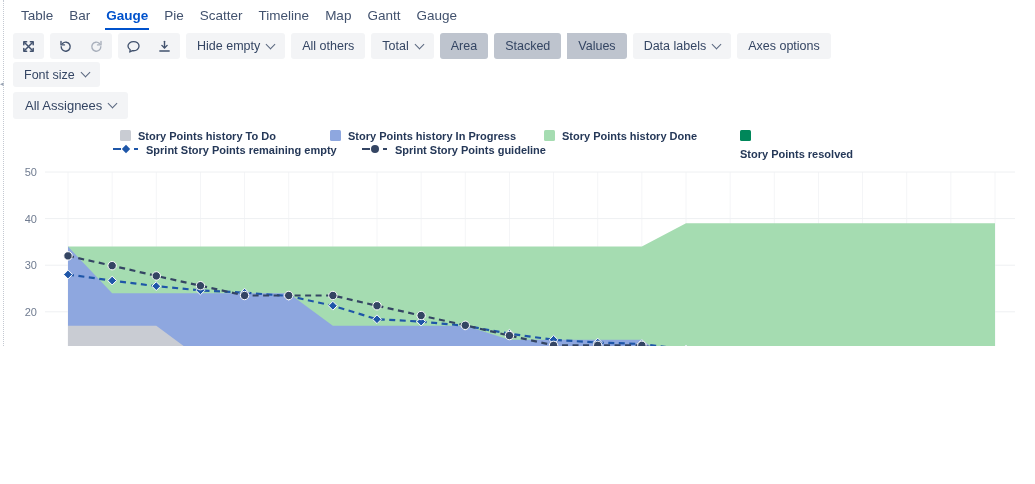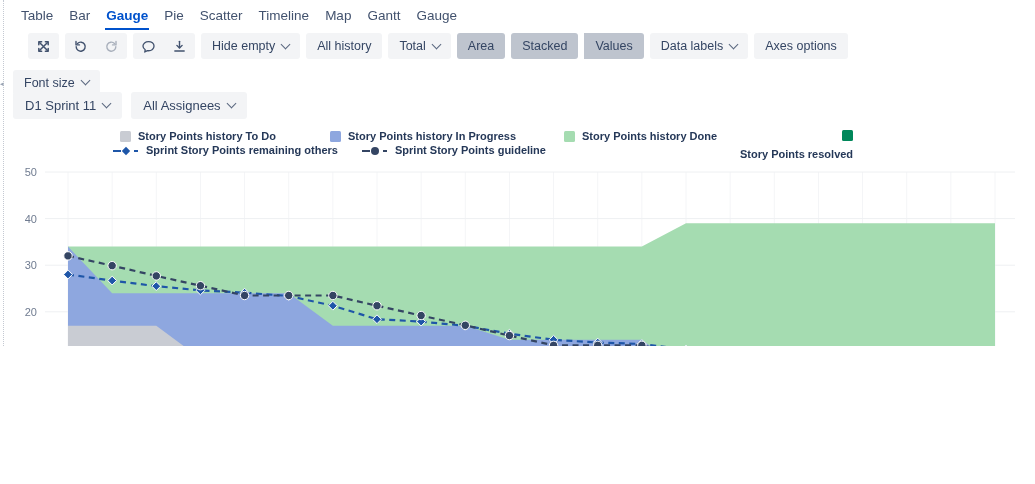--- a/index.html
+++ b/index.html
@@ -12,44 +12,44 @@
        border-left:1px dotted #C4C9D2;}
   .gutter-arrow{position:absolute;top:80px;left:0;font-size:7px;color:#99A3B3;line-height:1;}
 
   
   .tabs{position:absolute;left:20px;top:0;height:30px;display:flex;gap:14px;}
   .tab{display:flex;align-items:center;padding:2px 1px 0 1px;font-size:13.5px;
        color:var(--tab_text);border-bottom:2px solid transparent;cursor:pointer;white-space:nowrap;}
   .tab.active{color:var(--accent);border-bottom-color:var(--accent);font-weight:700;}
 
   
-  .toolbar{position:absolute;left:28px;top:33px;right:8px;height:26px;display:flex;
+  .toolbar{position:absolute;left:13px;top:33px;right:8px;height:26px;display:flex;
        align-items:center;gap:6px;}
   .igroup{display:flex;background:var(--button_bg);border-radius:3px;height:26px;flex:none;}
   .icon-btn{width:31px;height:26px;display:flex;align-items:center;justify-content:center;cursor:pointer;color:var(--icon);}
   .icon-btn.disabled{color:var(--icon_disabled);}
   .btn{height:26px;display:inline-flex;align-items:center;gap:7px;padding:0 11px;
        background:var(--button_bg);border-radius:3px;font-size:12.5px;color:var(--button_text);
        cursor:pointer;white-space:nowrap;border:none;flex:none;}
   .btn.selected{background:var(--button_selected_bg);}
   .btn-group{display:flex;flex:none;}
   .btn-group .btn{border-radius:0;}
   .btn-group .btn:first-child{border-radius:3px 0 0 3px;}
   .btn-group .btn:last-child{border-radius:0 3px 3px 0;}
   .chev{display:inline-block;width:6px;height:6px;border-right:1.6px solid currentColor;
        border-bottom:1.6px solid currentColor;transform:rotate(45deg);margin-top:-4px;opacity:.8;flex:none;}
 
   
-  .row-fontsize{position:absolute;left:13px;top:62px;display:flex;margin-top:8px;}
+  .row-fontsize{position:absolute;left:13px;top:62px;display:flex;}
   .row-fontsize .btn{height:25px;}
   .row-filters{position:absolute;left:13px;top:92px;display:flex;gap:9px;}
   .row-filters .btn{height:27px;font-size:13px;padding:0 12px;}
 
   
-  .legend-item{position:absolute;display:flex;align-items:flex-end;gap:7px;font-size:11px;
+  .legend-item{position:absolute;display:flex;align-items:flex-start;gap:7px;font-size:11px;
        font-weight:700;color:var(--legend_text);white-space:nowrap;cursor:pointer;}
   .swatch{width:11px;height:11px;border-radius:1.5px;background:currentColor;flex:none;}
   .lmarker{flex:none;display:block;}
 
   
   #chart-svg{position:absolute;left:0;top:160px;}
   #chart-svg text{font-family:"Liberation Sans",sans-serif;}
 </style>
 </head>
 <body>
@@ -111,21 +111,21 @@
             <path d="M3 12.8 H13"></path>
         </svg>
       </span>
     </div>
 
     <button class="btn">
       <span>Hide empty</span>
       <i class="chev"></i>
     </button>
     <button class="btn">
-      <span>All history</span>
+      <span>All others</span>
     </button>
     <button class="btn">
       <span>Total</span>
       <i class="chev"></i>
     </button>
     <button class="btn selected">
       <span>Area</span>
     </button>
     <button class="btn selected">
       <span>Stacked</span>
@@ -148,53 +148,49 @@
 
   <div class="row-fontsize">
     <button class="btn">
       <span>Font size</span>
       <i class="chev"></i>
     </button>
   </div>
 
   <div class="row-filters">
     <button class="btn">
-      <span>D1 Sprint 11</span>
-      <i class="chev"></i>
-    </button>
-    <button class="btn">
       <span>All Assignees</span>
       <i class="chev"></i>
     </button>
   </div>
 
   <div>
     <span class="legend-item" style="left: 120px; top: 130px; color: rgb(201, 204, 211);">
       <span class="swatch"></span>
       <span style="color:var(--legend_text)">Story Points history To Do</span>
     </span>
     <span class="legend-item" style="left: 330px; top: 130px; color: rgb(142, 167, 223);">
       <span class="swatch"></span>
       <span style="color:var(--legend_text)">Story Points history In Progress</span>
     </span>
-    <span class="legend-item" style="left: 564px; top: 130px; color: rgb(165, 220, 177);">
+    <span class="legend-item" style="left: 544px; top: 130px; color: rgb(165, 220, 177);">
       <span class="swatch"></span>
       <span style="color:var(--legend_text)">Story Points history Done</span>
     </span>
     <span class="legend-item" style="left: 740px; top: 130px; color: rgb(0, 135, 90); flex-direction: column;">
       <span class="swatch"></span>
       <span style="color:var(--legend_text)">Story Points resolved</span>
     </span>
     <span class="legend-item" style="left: 113px; top: 144px; color: rgb(30, 86, 168);">
       <svg class="lmarker" width="26" height="10" viewBox="0 0 26 10">
         <line x1="0" y1="5" x2="8" y2="5" stroke="currentColor" stroke-width="2"></line>
         <path d="M13 0.8 L17.2 5 L13 9.2 L8.8 5 Z" fill="currentColor"></path>
         <line x1="21" y1="5" x2="25" y2="5" stroke="currentColor" stroke-width="2"></line>
       </svg>
-      <span style="color:var(--legend_text)">Sprint Story Points remaining others</span>
+      <span style="color:var(--legend_text)">Sprint Story Points remaining empty</span>
     </span>
     <span class="legend-item" style="left: 330px; top: 144px; color: rgb(52, 69, 99); margin-left: 32px;">
       <svg class="lmarker" width="26" height="10" viewBox="0 0 26 10">
         <line x1="0" y1="5" x2="8" y2="5" stroke="currentColor" stroke-width="2"></line>
         <circle cx="13" cy="5" r="4" fill="currentColor"></circle>
         <line x1="21" y1="5" x2="25" y2="5" stroke="currentColor" stroke-width="2"></line>
       </svg>
       <span style="color:var(--legend_text)">Sprint Story Points guideline</span>
     </span>
   </div>

